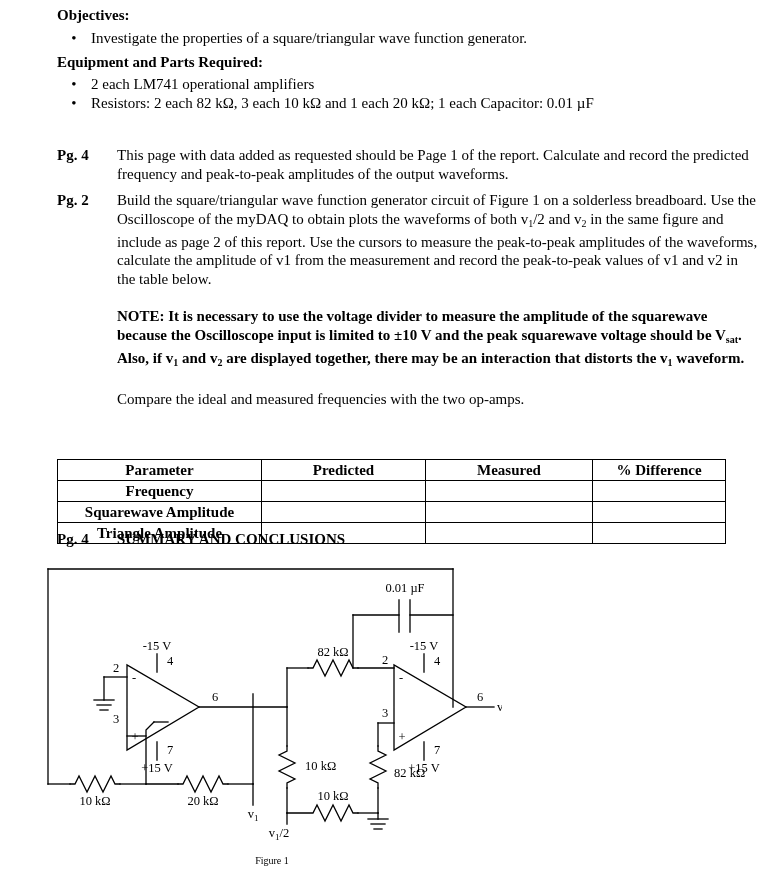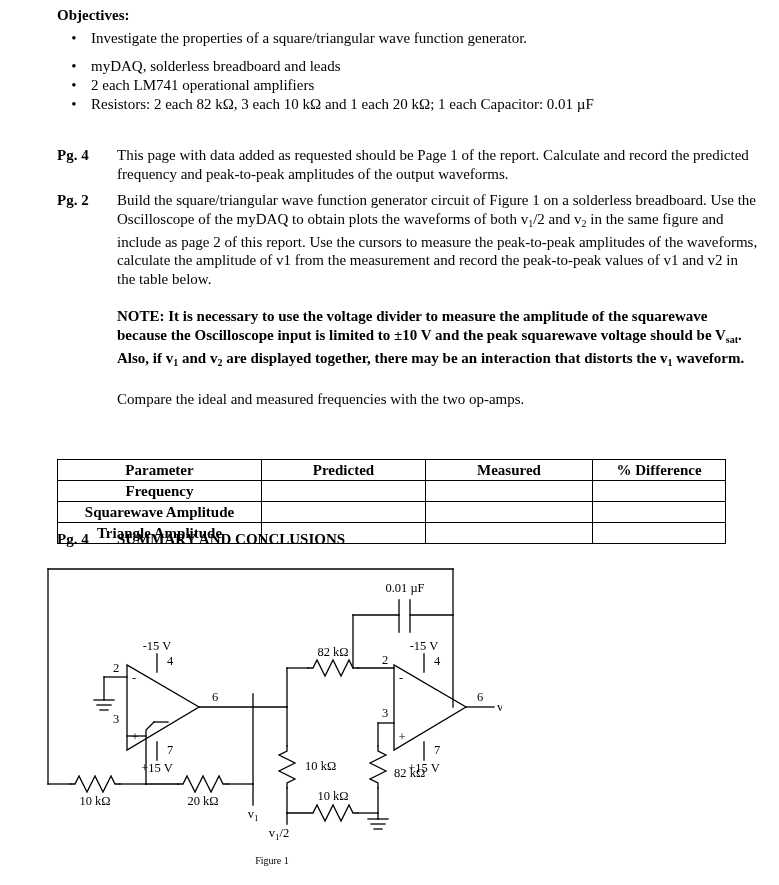--- a/index.html
+++ b/index.html
@@ -123,25 +123,22 @@
   <div class="block" style="left:57px; top:6px; width:700px;">
     <div class="h-bold">Objectives:</div>
     <div style="height:5px"></div>
     <div class="bullet-row">
       <span class="bullet-dot"></span>
       <span class="bullet-text">Investigate the properties of a square/triangular wave function generator.</span>
     </div>
   </div>
 
   <div class="block" style="left:57px; top:53px; width:700px;">
+    <div class="h-bold">Equipment and Parts Required:</div>
     <div style="height:4px"></div>
-    <div class="bullet-row">
-      <span class="bullet-dot"></span>
-      <span class="bullet-text">myDAQ, solderless breadboard and leads</span>
-    </div>
     <div class="bullet-row">
       <span class="bullet-dot"></span>
       <span class="bullet-text">2 each LM741 operational amplifiers</span>
     </div>
     <div class="bullet-row">
       <span class="bullet-dot"></span>
       <span class="bullet-text">Resistors: 2 each 82 kΩ, 3 each 10 kΩ and 1 each 20 kΩ; 1 each Capacitor: 0.01 µF</span>
     </div>
   </div>
 

